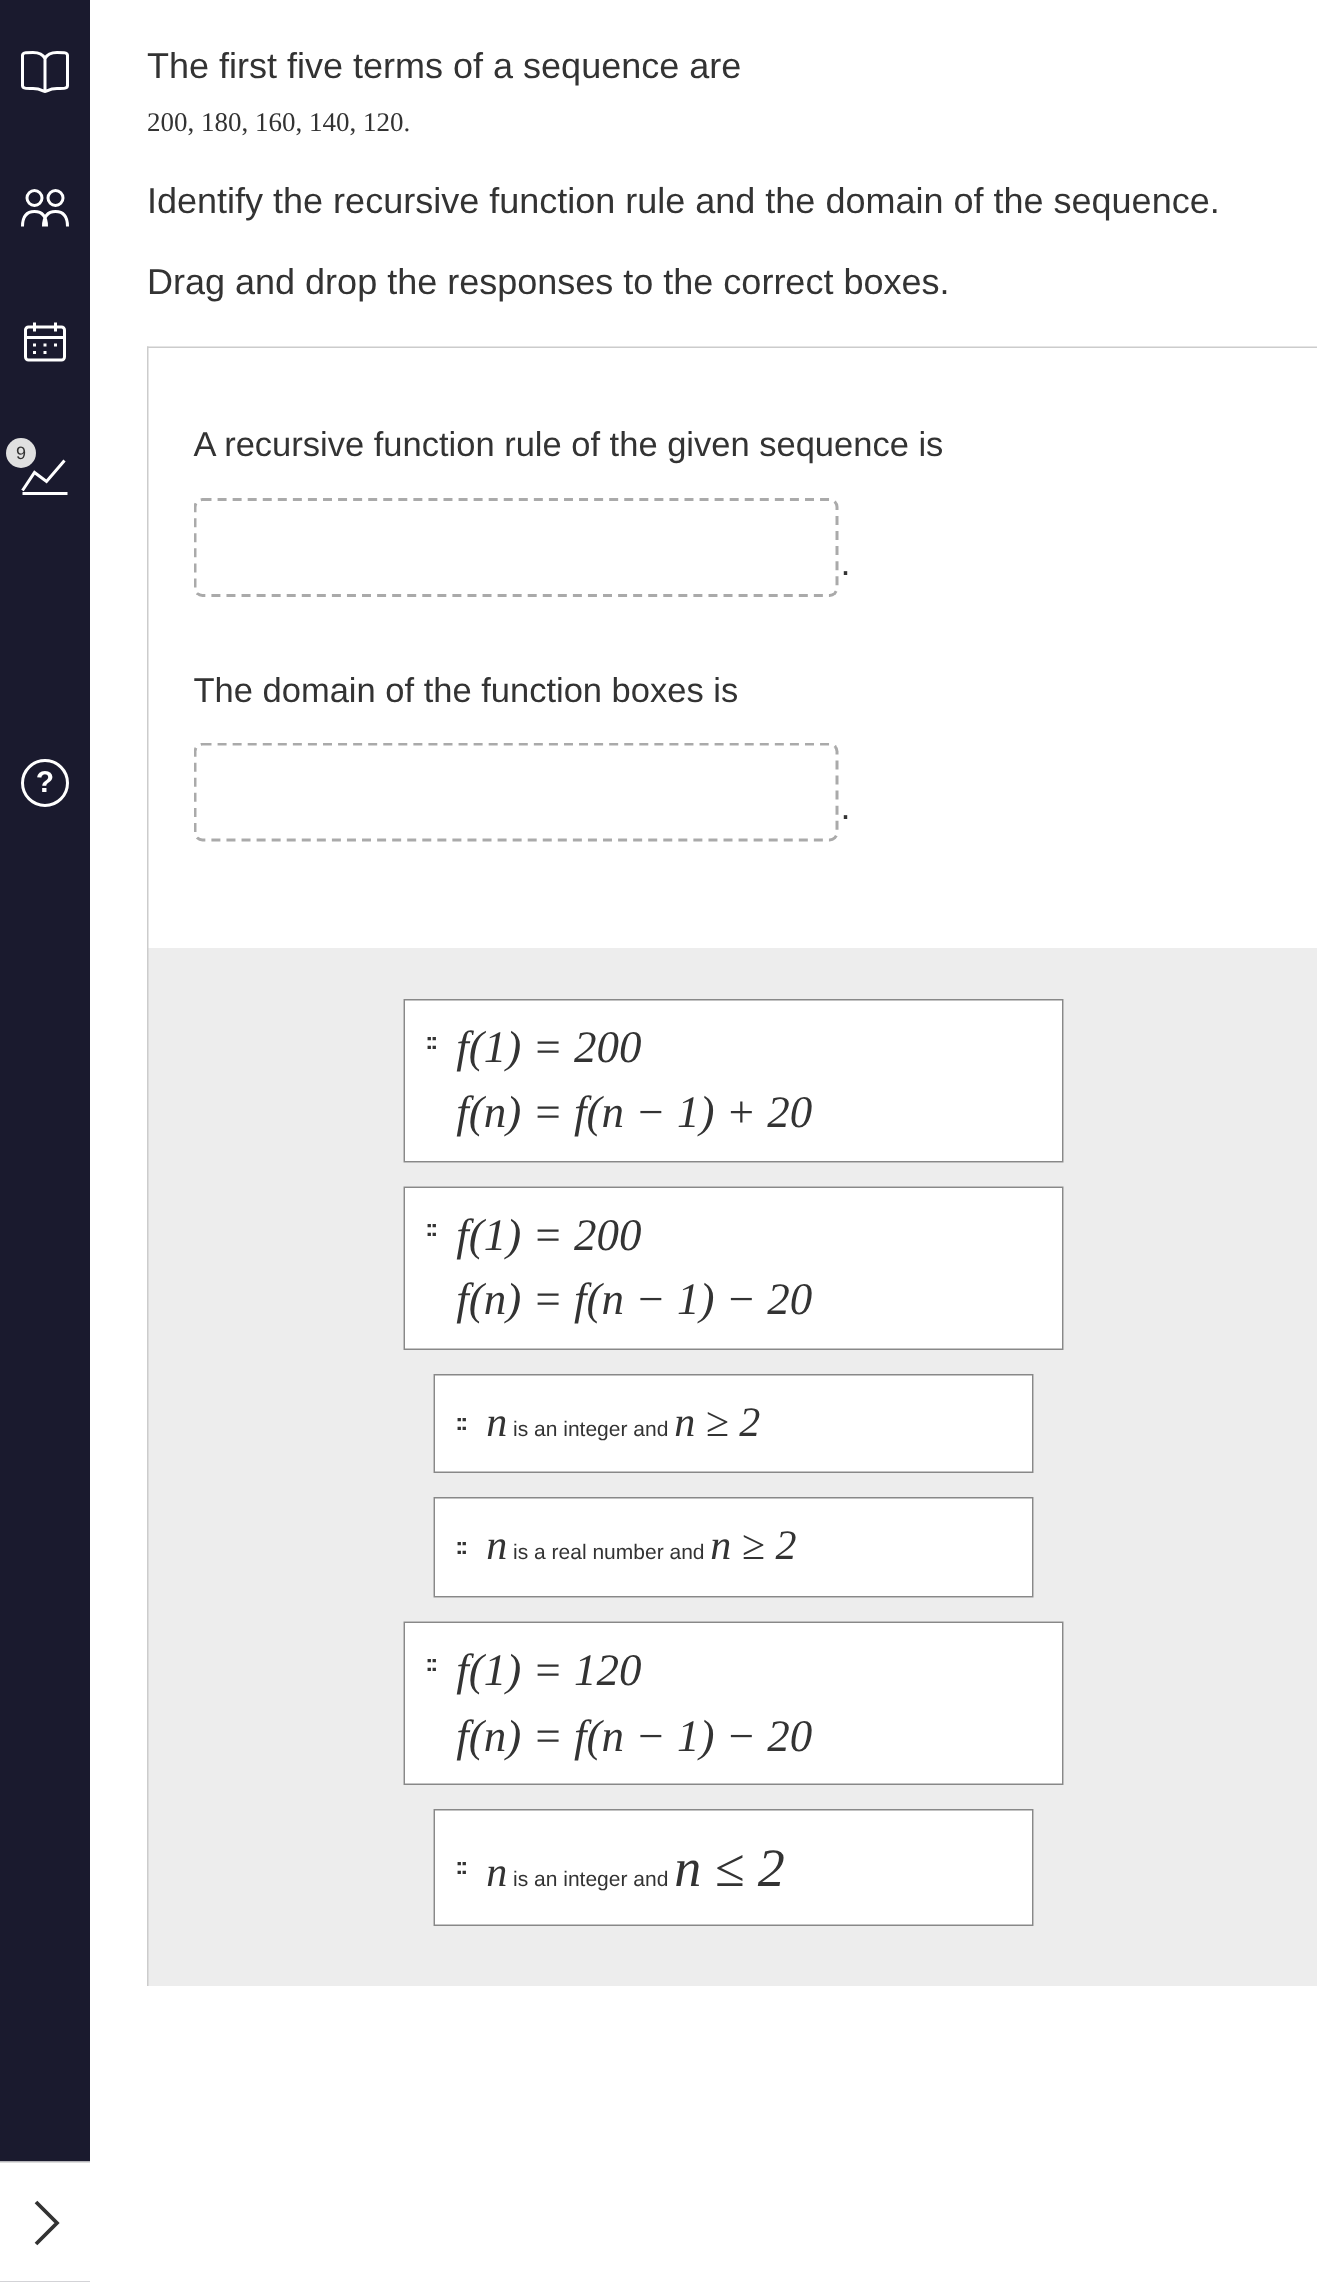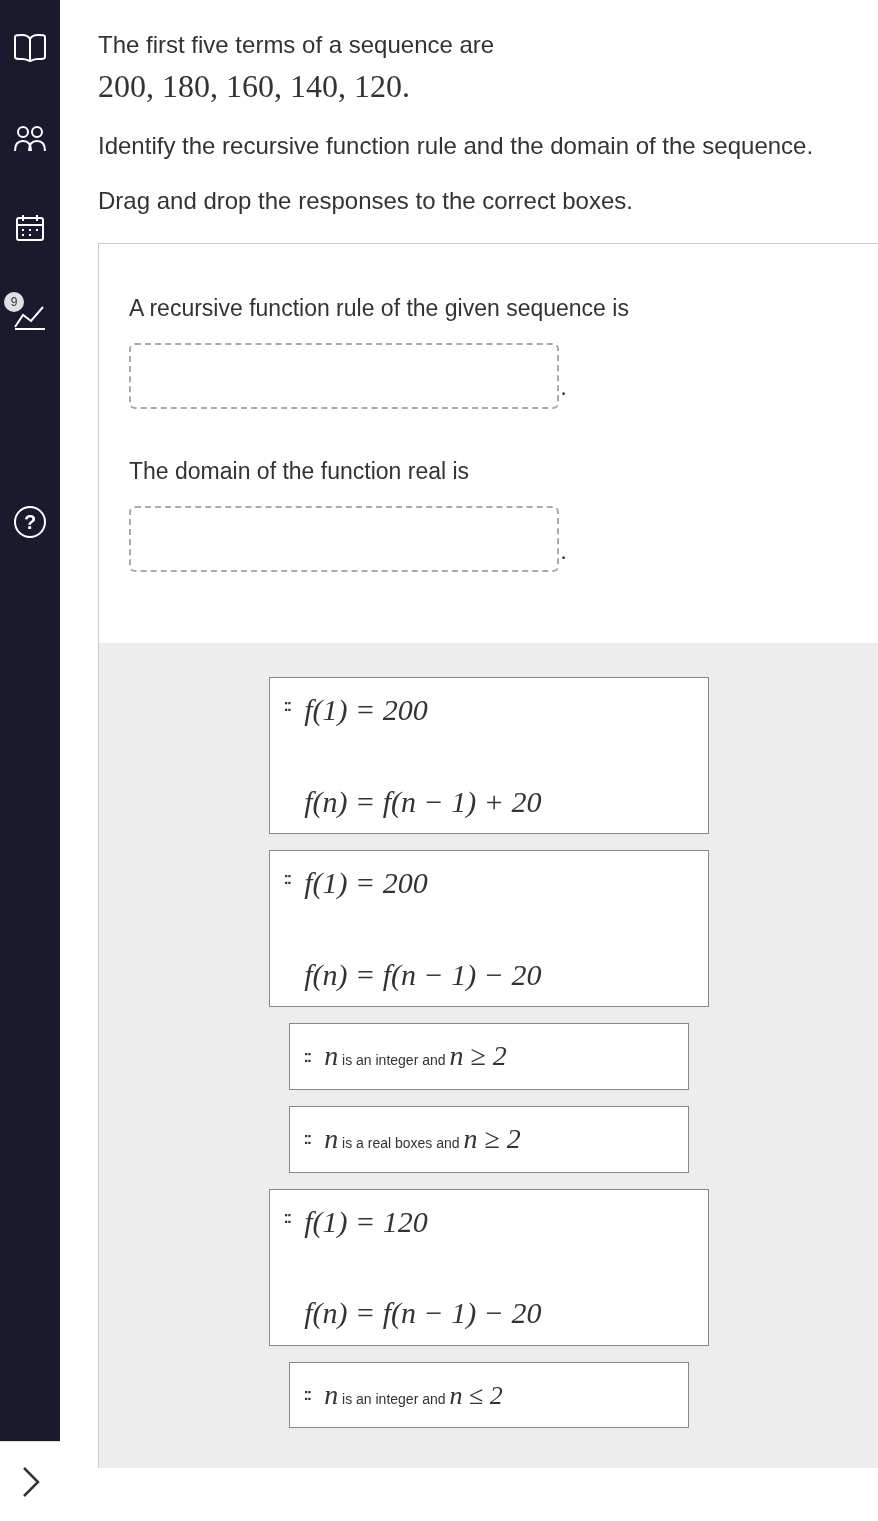--- a/index.html
+++ b/index.html
@@ -73,21 +73,21 @@
   .content {
     flex: 1;
     padding: 28px 0 0 38px;
     font-size: 24px;
     color: #333;
     line-height: 1.45;
     display: flex;
     flex-direction: column;
   }
   .question-text { margin-bottom: 20px; padding-right: 36px;}
-  .seq { font-family: 'Times New Roman', serif; font-size: 32px; }
+  .seq { font-family: 'Times New Roman', serif; font-size: 18px; }
   .instruction { margin-bottom: 24px; padding-right: 32px;}
 
   .drop-panel {
     border: 1px solid #ccc;
     border-right: none;
     border-bottom: none;
     padding: 48px 0 71px 30px;
     margin-bottom: 0;
   }
   .drop-label { font-size: 23px; margin-bottom: 18px; }
@@ -132,21 +132,21 @@
   .drag-handle {
     font-size: 16px;
     color: #333;
     font-family: Arial, sans-serif;
     font-weight: bold;
     letter-spacing: -2px;
     line-height: 1;
     padding-top: 10px;
   }
   .option.narrow .drag-handle { padding-top: 0; }
-  .opt-body { display: flex; flex-direction: column; gap: 48px; }
+  .opt-body { display: flex; flex-direction: column; }
   .opt-line2 { padding-left: 0; }
   .math-i { font-style: italic; }
   .sans { font-family: Arial, sans-serif; font-size: 14px; }
 </style>
 </head>
 <body>
 
 <div class="sidebar">
   <div class="sb-icon">
     <svg width="34" height="30" viewBox="0 0 34 30">
@@ -194,21 +194,21 @@
   <div class="question-text">Identify the recursive function rule and the domain of the sequence.</div>
 
   <div class="instruction">Drag and drop the responses to the correct boxes.</div>
 
   <div class="drop-panel">
     <div class="drop-group">
       <div class="drop-label">A recursive function rule of the given sequence is</div>
       <div class="drop-zone"></div>
     </div>
     <div class="drop-group">
-      <div class="drop-label">The domain of the function real is</div>
+      <div class="drop-label">The domain of the function boxes is</div>
       <div class="drop-zone"></div>
     </div>
   </div>
 
   <div class="options-area">
 
     <div class="option">
       <span class="drag-handle">::</span>
       <div class="opt-body">
         <div><span class="math-i">f(1) = 200</span></div>
@@ -227,34 +227,34 @@
     <div class="option narrow">
       <span class="drag-handle">::</span>
       <div>
         <span class="math-i" style="font-size:28px">n</span><span class="sans"> is an integer and </span><span class="math-i" style="font-size:28px">n ≥ 2</span>
       </div>
     </div>
 
     <div class="option narrow">
       <span class="drag-handle">::</span>
       <div>
-        <span class="math-i" style="font-size:28px">n</span><span class="sans"> is a real boxes and </span><span class="math-i" style="font-size:28px">n ≥ 2</span>
+        <span class="math-i" style="font-size:28px">n</span><span class="sans"> is a real number and </span><span class="math-i" style="font-size:28px">n ≥ 2</span>
       </div>
     </div>
 
     <div class="option">
       <span class="drag-handle">::</span>
       <div class="opt-body">
         <div><span class="math-i">f(1) = 120</span></div>
         <div class="opt-line2"><span class="math-i">f(n) = f(n − 1) − 20</span></div>
       </div>
     </div>
 
     <div class="option narrow">
       <span class="drag-handle">::</span>
       <div>
-        <span class="math-i" style="font-size:28px">n</span><span class="sans"> is an integer and </span><span class="math-i" style="font-size:26px">n ≤ 2</span>
+        <span class="math-i" style="font-size:28px">n</span><span class="sans"> is an integer and </span><span class="math-i" style="font-size:36px">n ≤ 2</span>
       </div>
     </div>
 
   </div>
 
 </div>
 
 </body></html>

